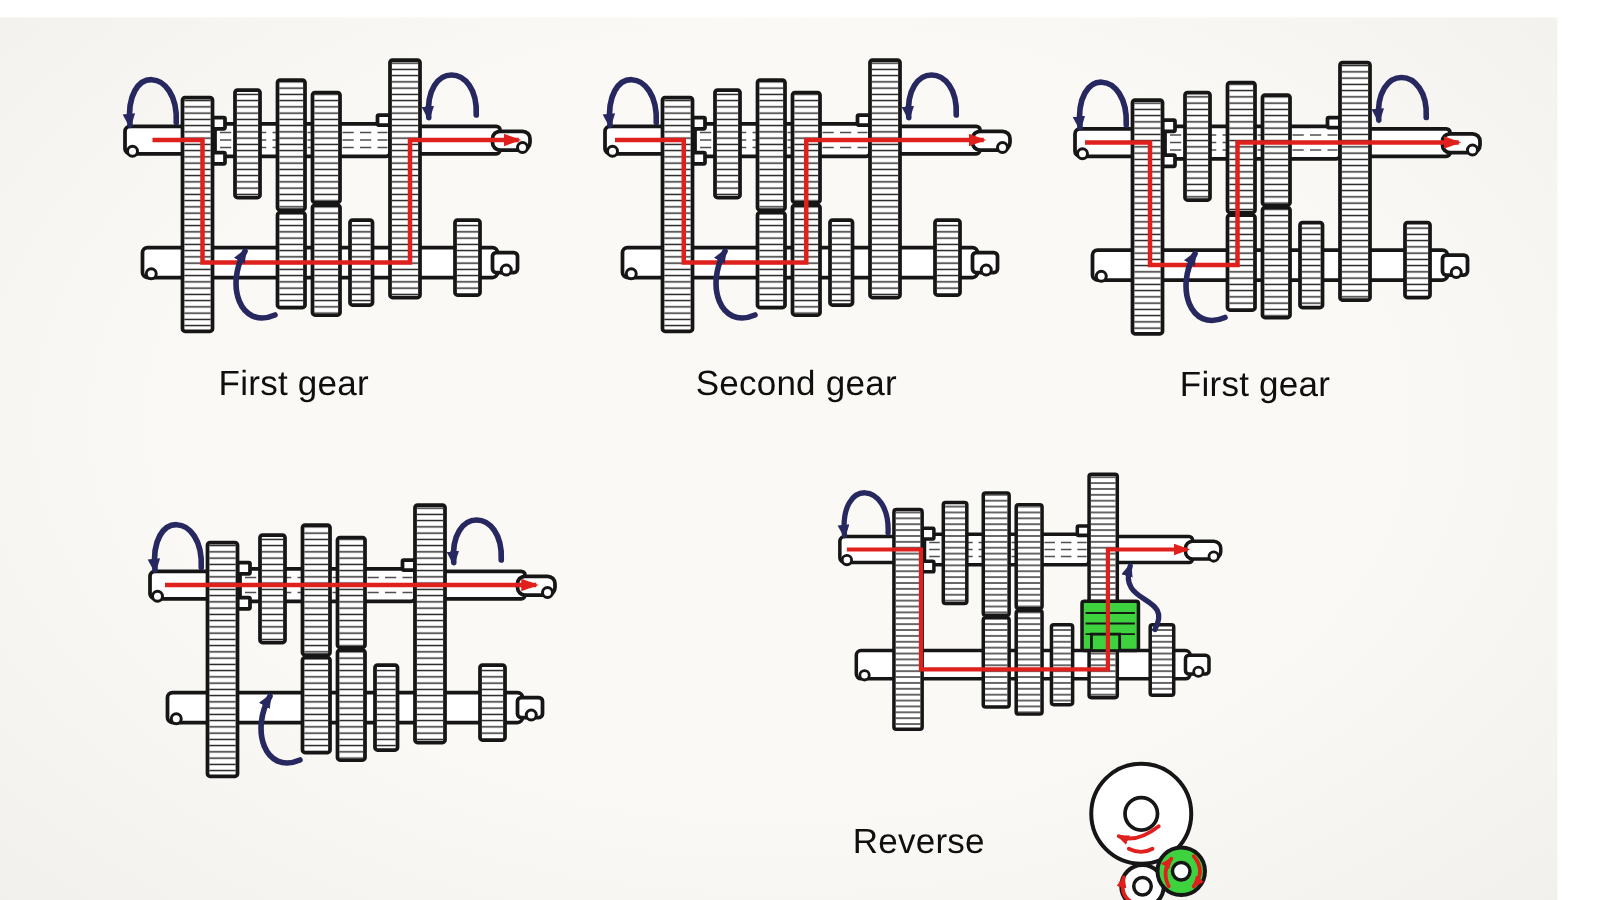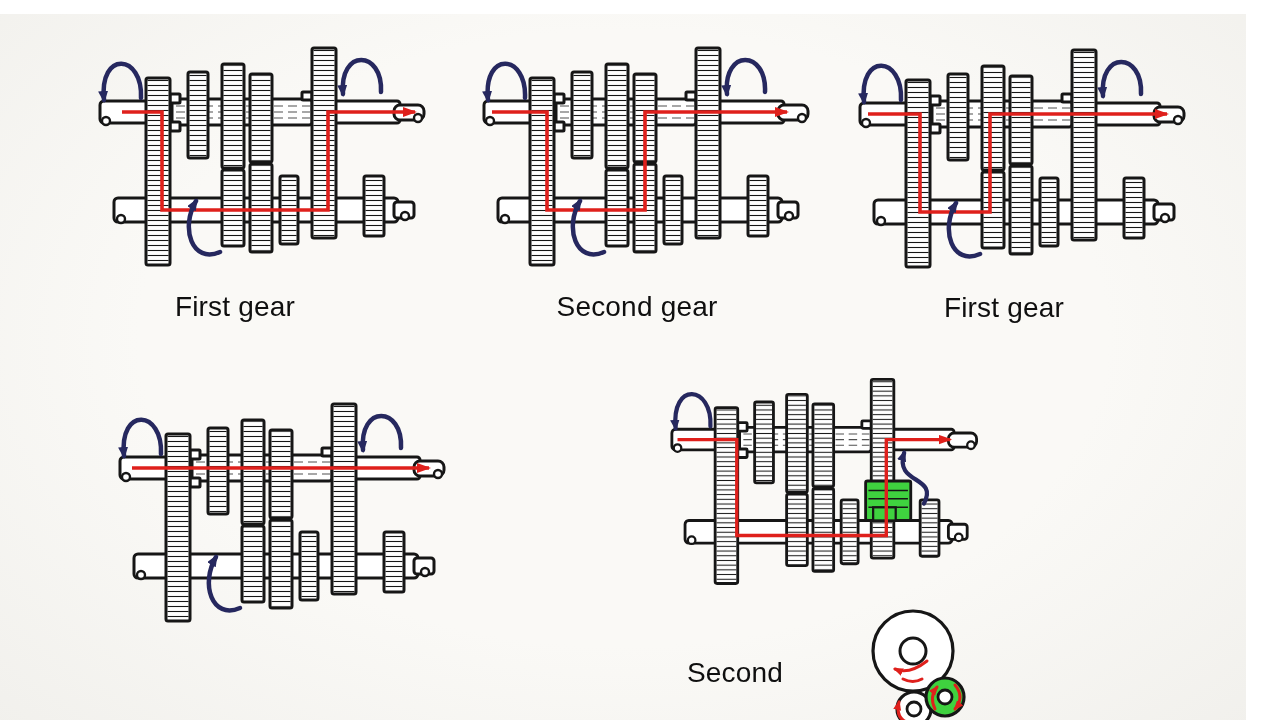--- a/index.html
+++ b/index.html
@@ -395,15 +395,15 @@
           <path d="M 64 124 Q 50 120 54 103" fill="none" stroke="#df201c" stroke-width="3" stroke-linecap="round" marker-end="url(#ri)"></path>
           <path d="M 110 86 Q 120 98 110 110" fill="none" stroke="#df201c" stroke-width="3" stroke-linecap="round" marker-end="url(#ri)"></path>
           <path d="M 90 110 Q 84 98 92 88" fill="none" stroke="#df201c" stroke-width="3" stroke-linecap="round" marker-end="url(#ri)"></path>
         </g>
       </svg>
   </div>
 
   <div class="panel-label" style="left:235px;top:277px;">First gear</div>
   <div class="panel-label" style="left:637px;top:277px;">Second gear</div>
   <div class="panel-label" style="left:1004px;top:278px;">First gear</div>
-  <div class="panel-label" style="left:735px;top:643px;">Second</div>
+  <div class="panel-label" style="left:735px;top:643px;">Reverse</div>
 
 </div>
 
 </body></html>

